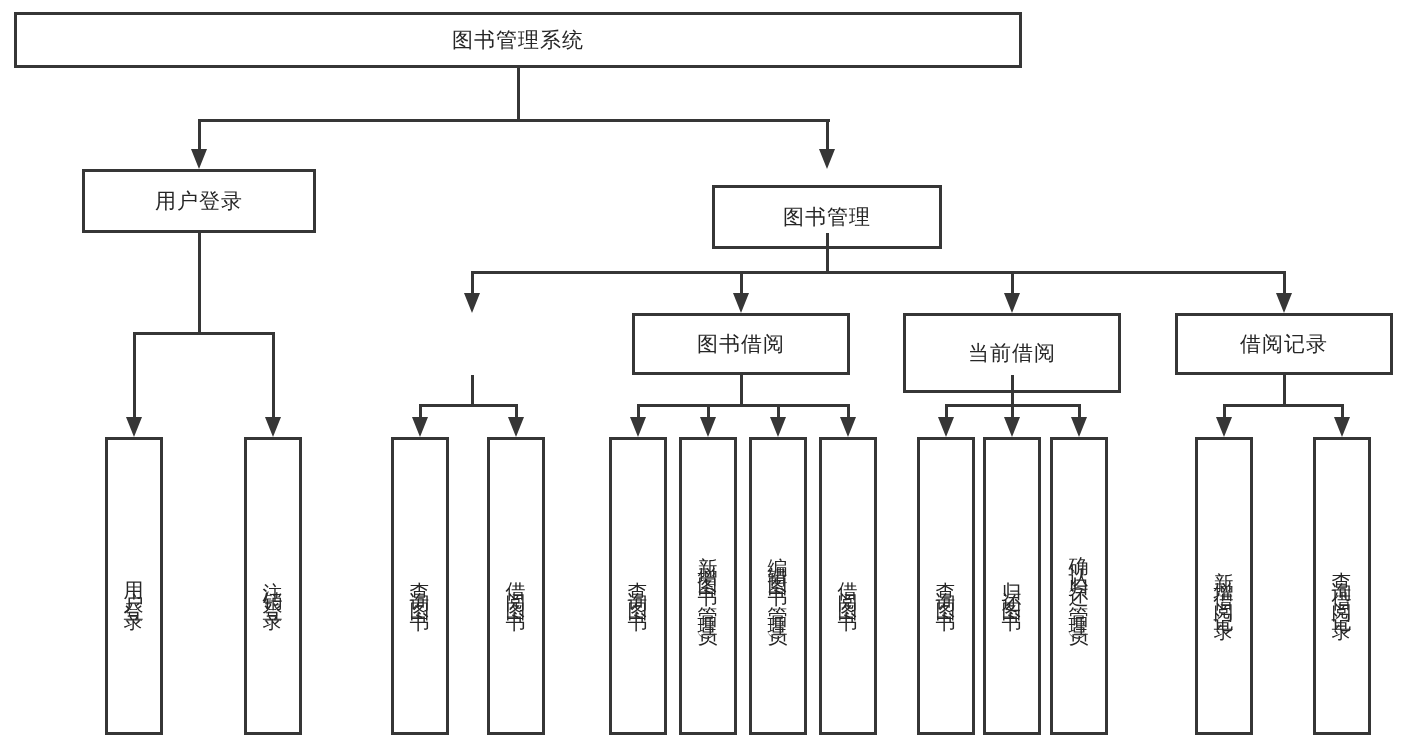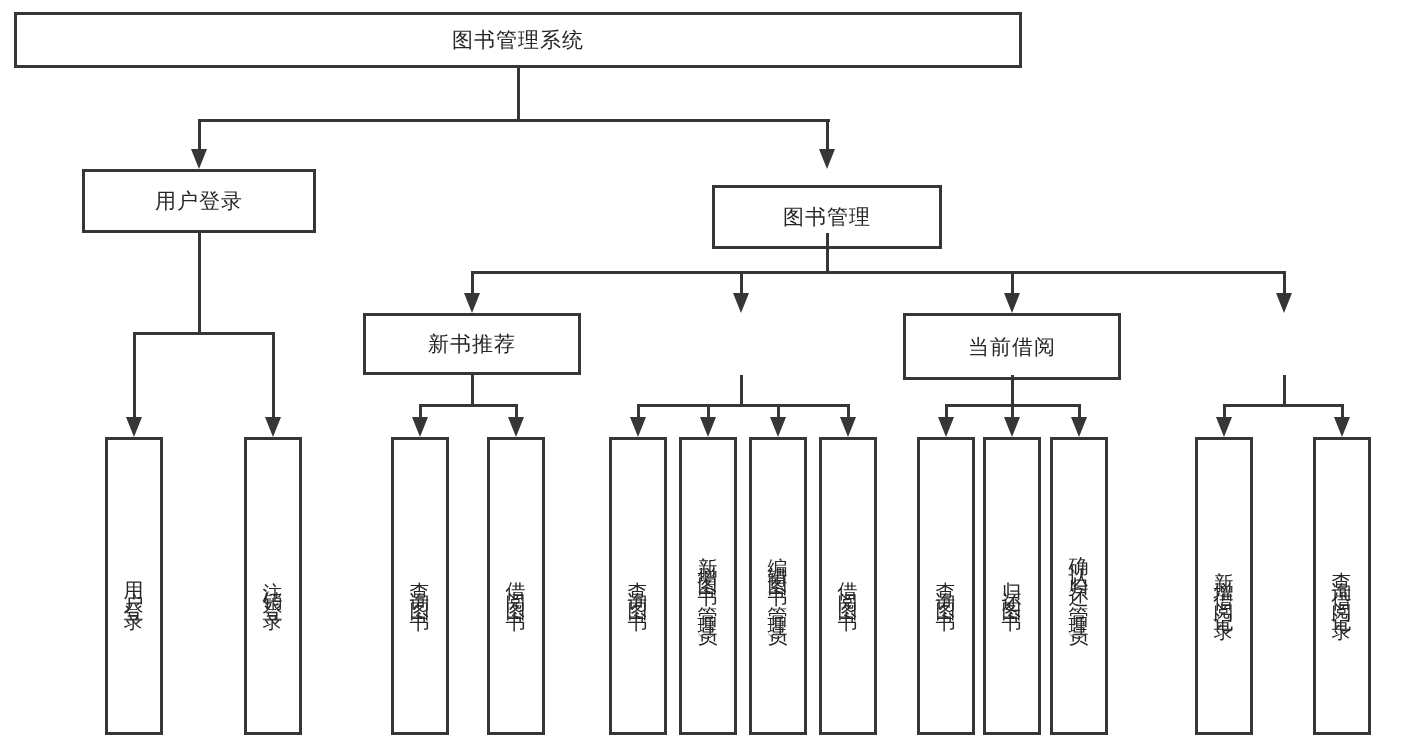--- a/index.html
+++ b/index.html
@@ -93,25 +93,28 @@
   <div class="hline" style="left:471px; top:271px; width:814px;"></div>
   <div class="vline" style="left:471px; top:271px; height:24px;"></div>
   <div class="arrow" style="left:464px; top:293px;"></div>
   <div class="vline" style="left:740px; top:271px; height:24px;"></div>
   <div class="arrow" style="left:733px; top:293px;"></div>
   <div class="vline" style="left:1011px; top:271px; height:24px;"></div>
   <div class="arrow" style="left:1004px; top:293px;"></div>
   <div class="vline" style="left:1283px; top:271px; height:24px;"></div>
   <div class="arrow" style="left:1276px; top:293px;"></div>
 
-  <div class="box hbox" style="left:363px; top:313px; width:218px; height:62px;">
-    <span>新书推荐</span>
+  <div class="box hbox" style="left:632px; top:313px; width:218px; height:62px;">
+    <span>图书借阅</span>
   </div>
-  <div class="box hbox" style="left:903px; top:313px; width:218px; height:67px;">
+  <div class="box hbox" style="left:903px; top:313px; width:218px; height:80px;">
     <span>当前借阅</span>
+  </div>
+  <div class="box hbox" style="left:1175px; top:313px; width:218px; height:62px;">
+    <span>借阅记录</span>
   </div>
 
   <div class="vline" style="left:471px; top:375px; height:32px;"></div>
   <div class="hline" style="left:419px; top:404px; width:99px;"></div>
   <div class="vline" style="left:419px; top:404px; height:14px;"></div>
   <div class="arrow" style="left:412px; top:417px;"></div>
   <div class="vline" style="left:515px; top:404px; height:14px;"></div>
   <div class="arrow" style="left:508px; top:417px;"></div>
 
   <div class="vline" style="left:740px; top:375px; height:32px;"></div>

